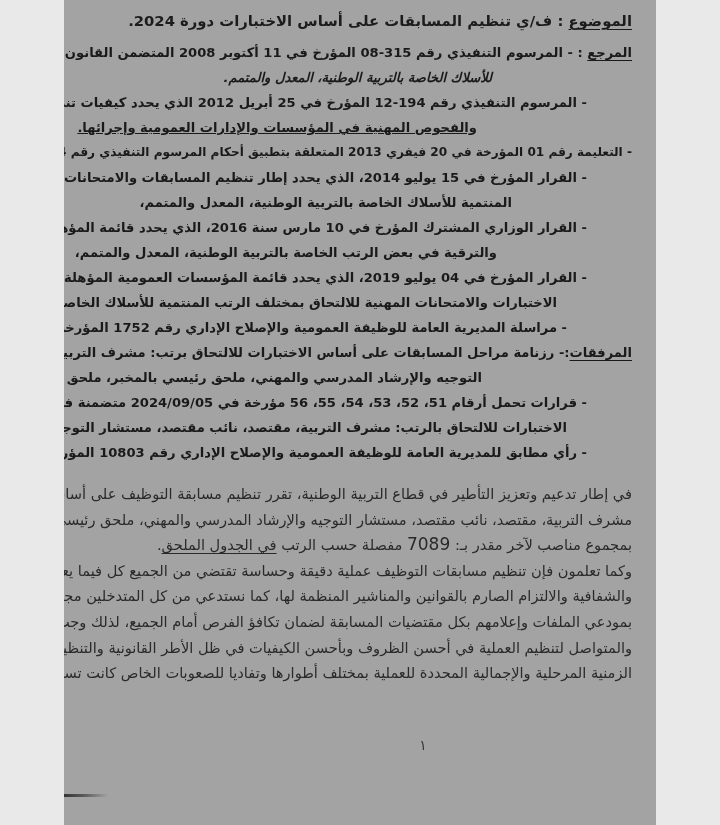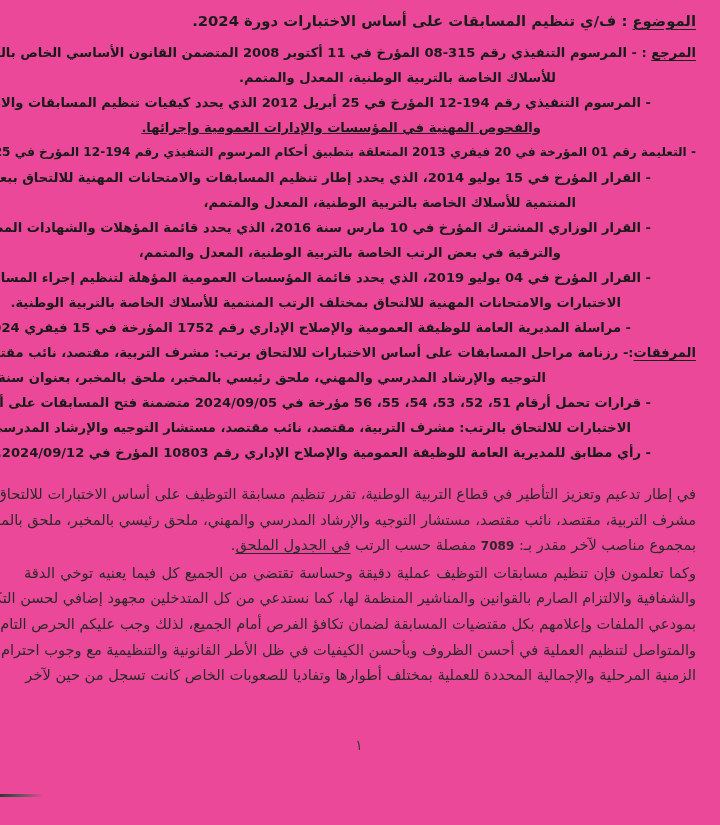--- a/index.html
+++ b/index.html
@@ -1,40 +1,40 @@
 <!DOCTYPE html>
 <html lang="ar"><head>
 <meta charset="utf-8">
 <style>
   * { margin:0; padding:0; box-sizing:border-box; }
   html,body { width:720px; height:825px; }
   body { background:#e9e9e9; font-family:"DejaVu Sans", sans-serif; }
   .page {
-    position:relative; width:720px; height:825px; margin:0 auto;
-    background:#ec4899; color:#1c1c1c; direction:rtl; overflow:hidden;
+    position:relative; width:592px; height:825px; margin:0 auto;
+    background:#a3a3a3; color:#1c1c1c; direction:rtl; overflow:hidden;
   }
   .content { padding:8px 24px 0 24px; }
   .line { line-height:25px; white-space:nowrap; text-align:right; }
   .hdr { font-size:13.1px; font-weight:bold; color:#1a1a1a; }
   .subject { font-size:14.8px; font-weight:bold; margin-bottom:7px; }
   .lbl { text-decoration:underline; text-underline-offset:3px; }
   .j { text-align:justify; text-align-last:justify; }
   .tight { font-size:12.1px; }
   .ind45 { padding-right:45px; }
   .ind65 { padding-right:65px; }
   .ind75 { padding-right:75px; }
   .ind120 { padding-right:120px; }
   .ind135 { padding-right:135px; }
-  .ind140 { padding-right:140px; }
+  .ind140 { padding-right:140px;font-style:italic; }
   .ind150 { padding-right:150px; }
   .ind155 { padding-right:155px;text-decoration:underline; }
   .ind250 { padding-right:250px; }
   .bodytxt { margin-top:16px; font-size:14.6px; font-weight:normal; color:#2a2a2a; }
   .bodytxt .line { line-height:25.6px; }
-  .num { font-weight:bold; font-size:12px; }
+  .num { font-weight:normal; font-size:17px; }
   .u { text-decoration:underline; text-underline-offset:3px; }
   .pageno {
     position:absolute; top:737px; left:352px; width:14px;
     font-size:14px; color:#3a3a3a; text-align:center;
   }
   .artifact {
     position:absolute; left:0; top:794px; width:44px; height:3px;
     background:linear-gradient(90deg,#353535 0%,#5a5a5a 45%,rgba(130,130,130,0) 100%);
   }
 </style>

